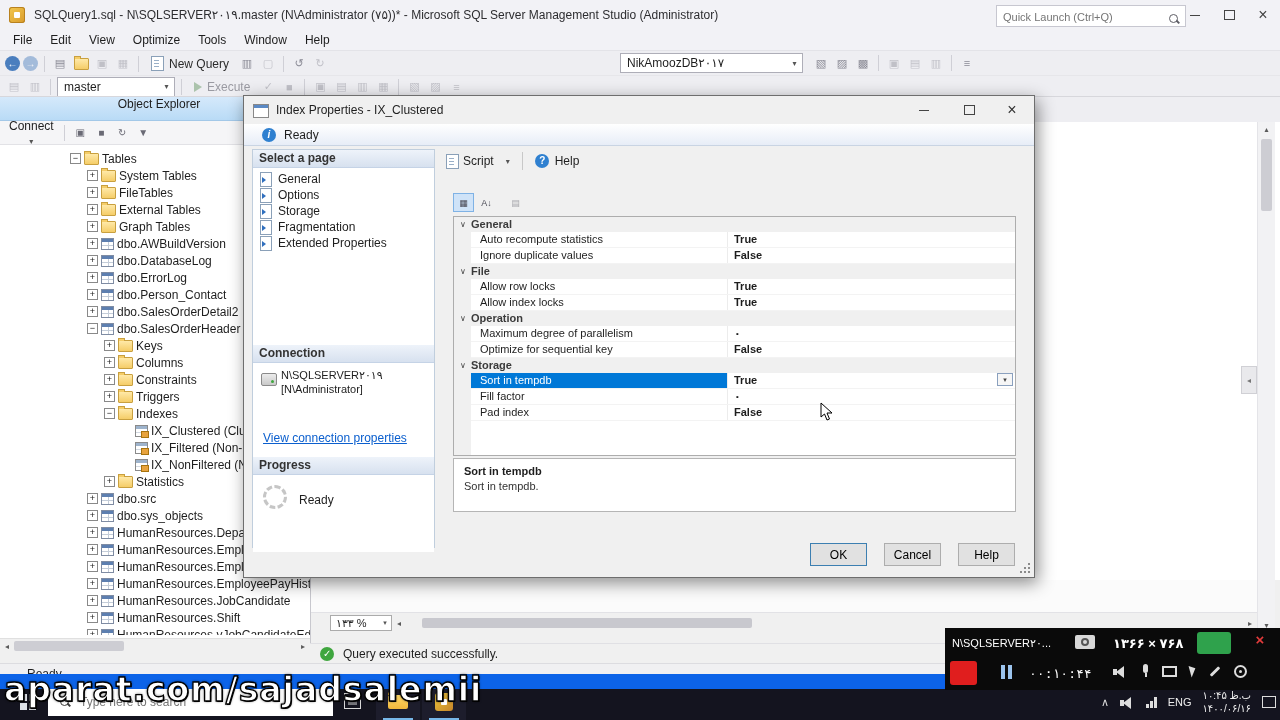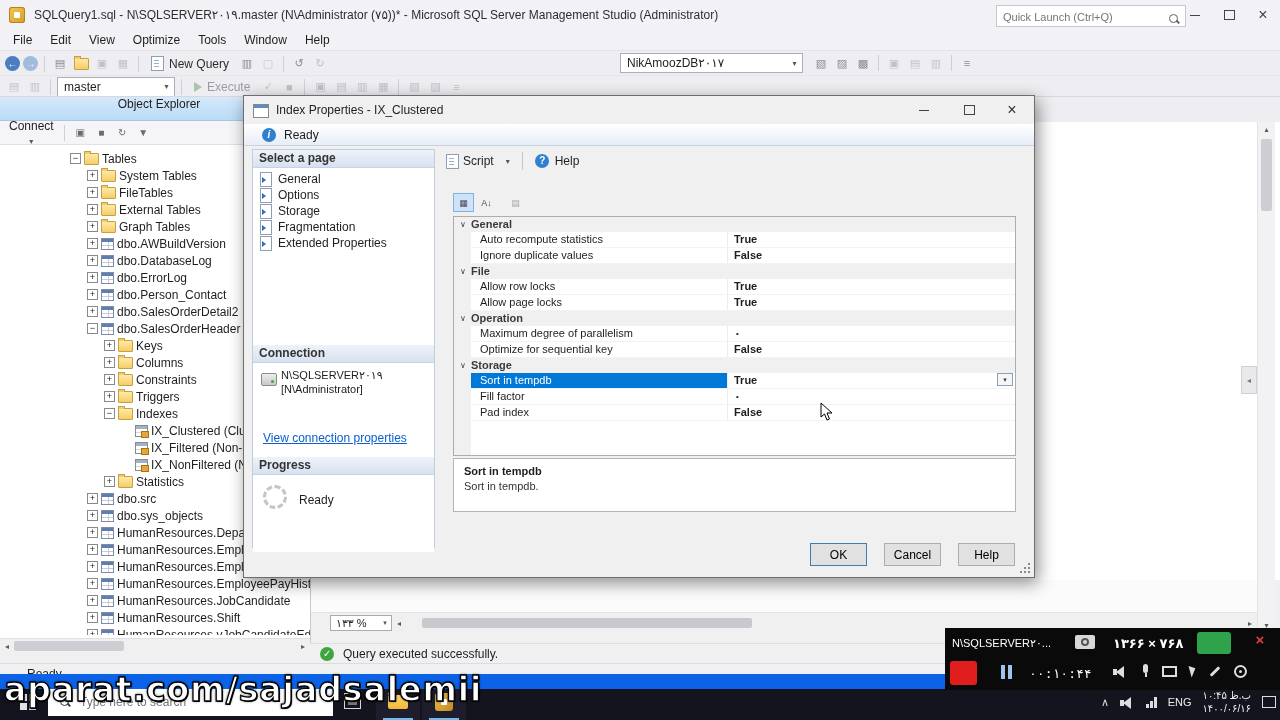--- a/index.html
+++ b/index.html
@@ -600,21 +600,21 @@
           </div>
           <div class="pg-row pg-cat">
             <span class="chev"></span>
             <span>File</span>
           </div>
           <div class="pg-row">
             <span class="pg-name">Allow row locks</span>
             <span class="pg-val">True</span>
           </div>
           <div class="pg-row">
-            <span class="pg-name">Allow page locks</span>
+            <span class="pg-name">Allow index locks</span>
             <span class="pg-val">True</span>
           </div>
           <div class="pg-row pg-cat">
             <span class="chev"></span>
             <span>Operation</span>
           </div>
           <div class="pg-row">
             <span class="pg-name">Maximum degree of parallelism</span>
             <span class="pg-val">۰</span>
           </div>

